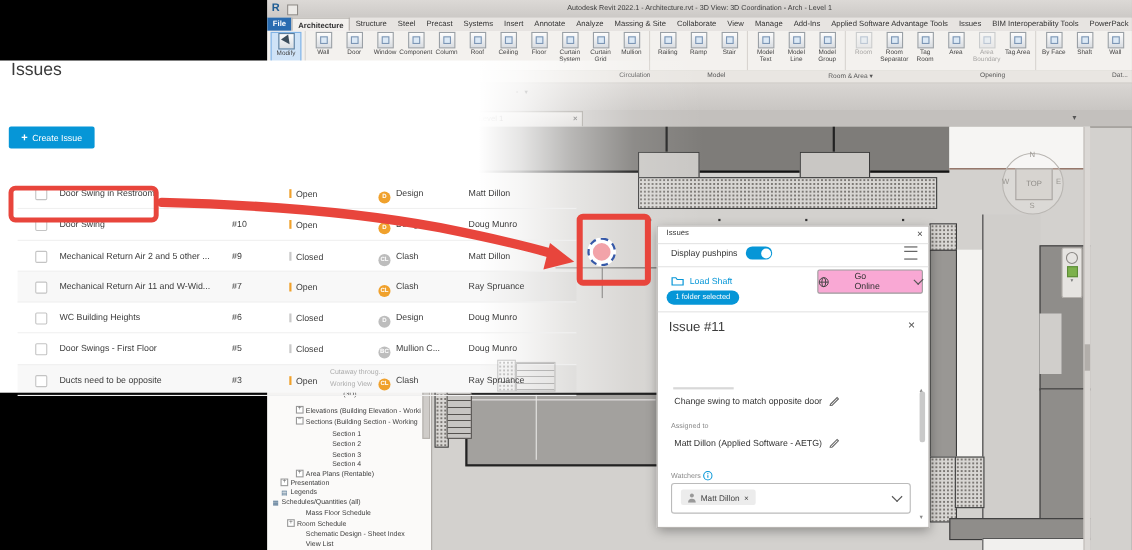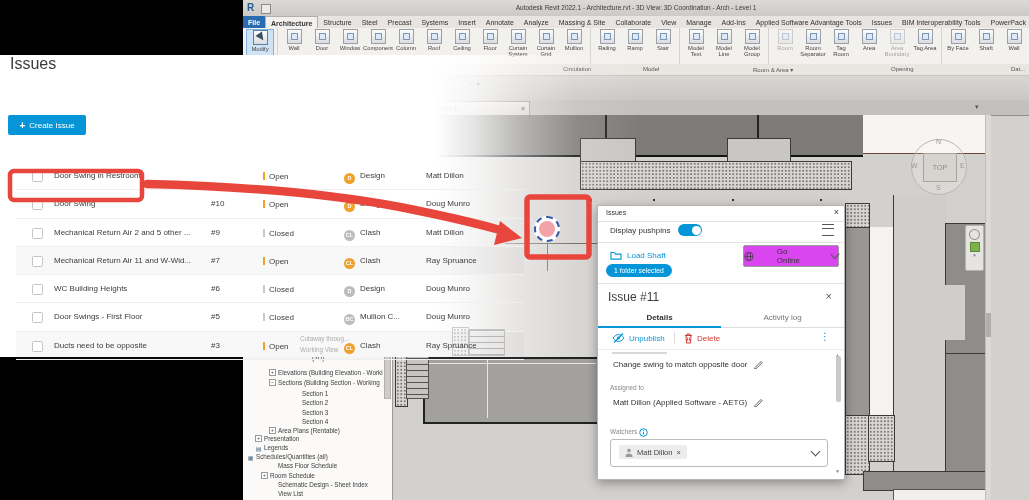--- a/index.html
+++ b/index.html
@@ -94,21 +94,21 @@
   #dlg .dtitle{position:absolute;left:8px;top:3px;font-size:7px}
   #dlg .dclose{position:absolute;right:5px;top:1px;font-size:9px;color:#444}
   .hr{position:absolute;left:0;width:246px;border-top:1px solid #e3e3e3}
   #dlg .pushrow{position:absolute;left:12px;top:20px}
   .toggle{position:absolute;left:80px;top:18px;width:24px;height:12px;background:var(--accent);border-radius:6px}
   .toggle .knob{position:absolute;right:1.5px;top:1.5px;width:9px;height:9px;background:#fff;border-radius:50%}
   .burger{position:absolute;right:10px;top:18px;width:12px;height:10px;border-top:1.5px solid #555;border-bottom:1.5px solid #555}
   .burger::after{content:"";position:absolute;left:0;top:3.2px;width:12px;border-top:1.5px solid #555}
   #dlg .loadrow{position:absolute;left:12px;top:44px;display:flex;gap:5px;align-items:center;color:var(--accent)}
   #goonline{position:absolute;left:145px;top:39px;width:94px;height:20px;border:1px solid #9c9c9c;border-radius:2px;
-            display:flex;align-items:center;justify-content:center;gap:23px;color:#333;background:#d946ef}
+            display:flex;align-items:center;justify-content:center;gap:23px;color:#333;background:#f9a8d4}
   .pill{position:absolute;left:8px;top:58px;height:13px;background:var(--accent);color:#fff;font-size:6.8px;border-radius:7px;
         line-height:13px;padding:0 8px}
   #dlg .ihead{position:absolute;left:10px;top:84px;font-size:12px;color:#3c3c3c}
   #dlg .ihx{position:absolute;right:12px;top:84px;font-size:11px;color:#555}
   .dtabs{position:absolute;left:0;top:103px;width:246px;height:18px;border-bottom:1px solid #ddd}
   .dtab{position:absolute;top:4px;width:123px;text-align:center;color:#777}
   .dtab.active{color:#333;font-weight:bold}
   .dtab.active::after{content:"";position:absolute;left:0;right:0;bottom:-6px;border-bottom:2px solid var(--accent)}
   .dtoolbar{position:absolute;left:0;top:122px;width:246px;height:21px;border-bottom:1px solid #ececec}
   .dtoolbar .unp{position:absolute;left:14px;top:5px;display:flex;gap:4px;align-items:center;color:var(--accent)}
@@ -585,43 +585,20 @@
         <ellipse cx="5.5" cy="5.5" rx="2" ry="4.6" fill="none" stroke="#444" stroke-width="1"></ellipse>
         <path d="M1 5.5h9" stroke="#444" stroke-width="1"></path>
       </svg>
     <span>Go Online</span>
     <span class="wchev" style="position:static;transform:rotate(45deg);margin-top:-3px"></span>
   </div>
   <div class="pill">1 folder selected</div>
   <div class="hr" style="top:77px"></div>
   <div class="ihead">Issue #11</div>
   <div class="ihx">×</div>
-  <div class="dtabs">
-    <div class="dtab active" style="left:0">Details</div>
-    <div class="dtab" style="left:123px">Activity log</div>
-  </div>
-  <div class="dtoolbar">
-    <div class="unp">
-      <svg class="icn" width="13" height="10" viewBox="0 0 13 10">
-          <path d="M1 5c1.6-2.3 3.4-3.4 5.5-3.4S10.4 2.7 12 5c-1.6 2.3-3.4 3.4-5.5 3.4S2.6 7.3 1 5z" fill="none" stroke="#0696d7" stroke-width="1"></path>
-          <circle cx="6.5" cy="5" r="1.4" fill="#0696d7"></circle>
-          <path d="M2 9.5L11 .5" stroke="#0696d7" stroke-width="1.2"></path>
-        </svg>
-      <span>Unpublish</span>
-    </div>
-    <div class="sep"></div>
-    <div class="del">
-      <svg class="icn" width="9" height="11" viewBox="0 0 9 11">
-          <path d="M1 2.5h7M3 2.5V1h3v1.5M2 2.5l.5 7.5h4l.5-7.5" fill="none" stroke="#cf3a30" stroke-width="1"></path>
-          <path d="M3.6 4.5v3.5M5.4 4.5v3.5" stroke="#cf3a30" stroke-width=".8"></path>
-        </svg>
-      <span>Delete</span>
-    </div>
-    <div class="kebab">⋮</div>
-  </div>
   <div class="sliver"></div>
   <div class="fieldrow">
     <span>Change swing to match opposite door</span>
     <svg class="icn" width="10" height="10" viewBox="0 0 10 10">
         <path d="M2 8.5L8 2.5l1.2 1.2L3.2 9.7 1.6 10z" fill="none" stroke="#666" stroke-width="1"></path>
       </svg>
   </div>
   <div class="lab" style="top:178px">Assigned to</div>
   <div class="fieldrow2">
     <span>Matt Dillon (Applied Software - AETG)</span>

